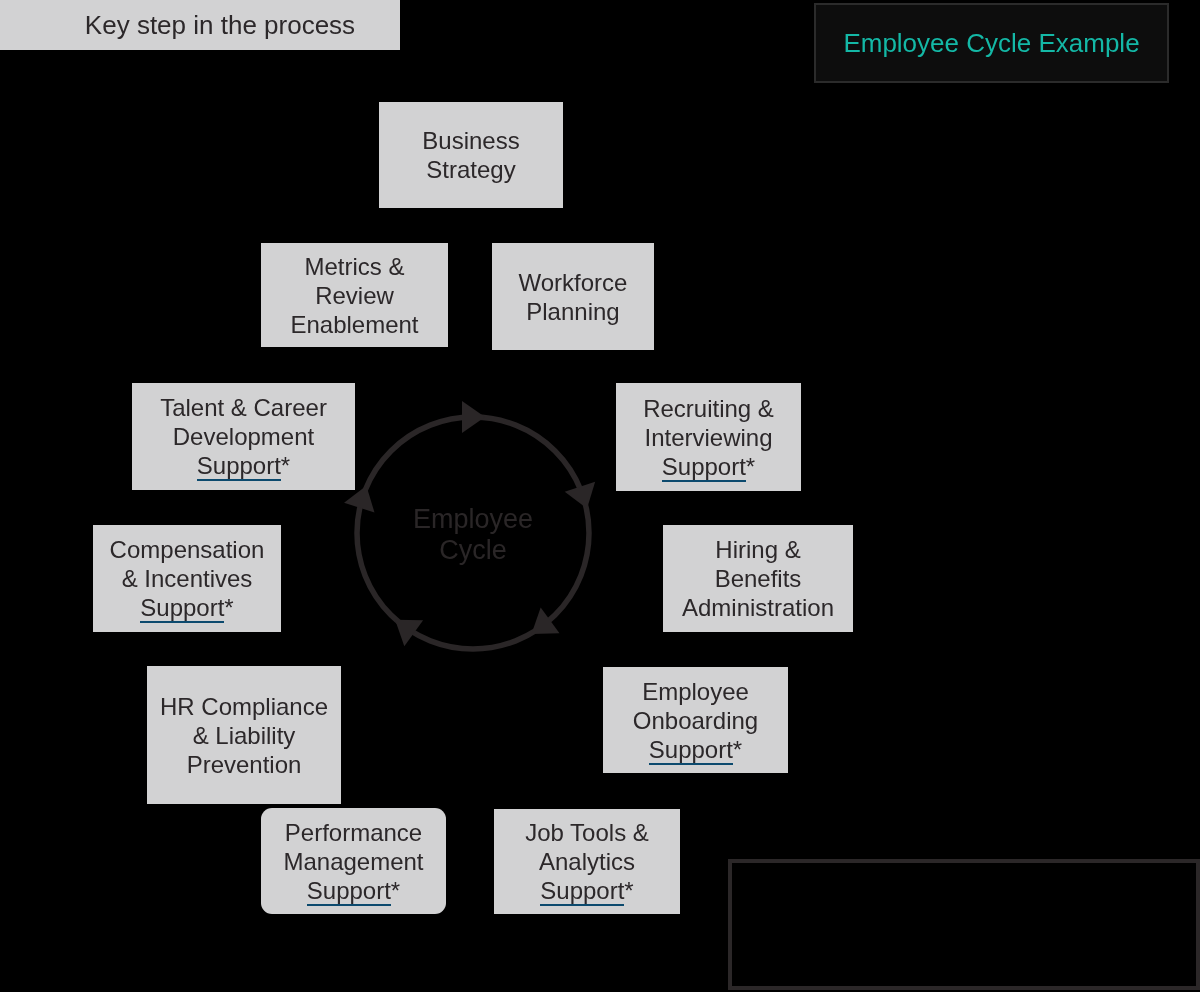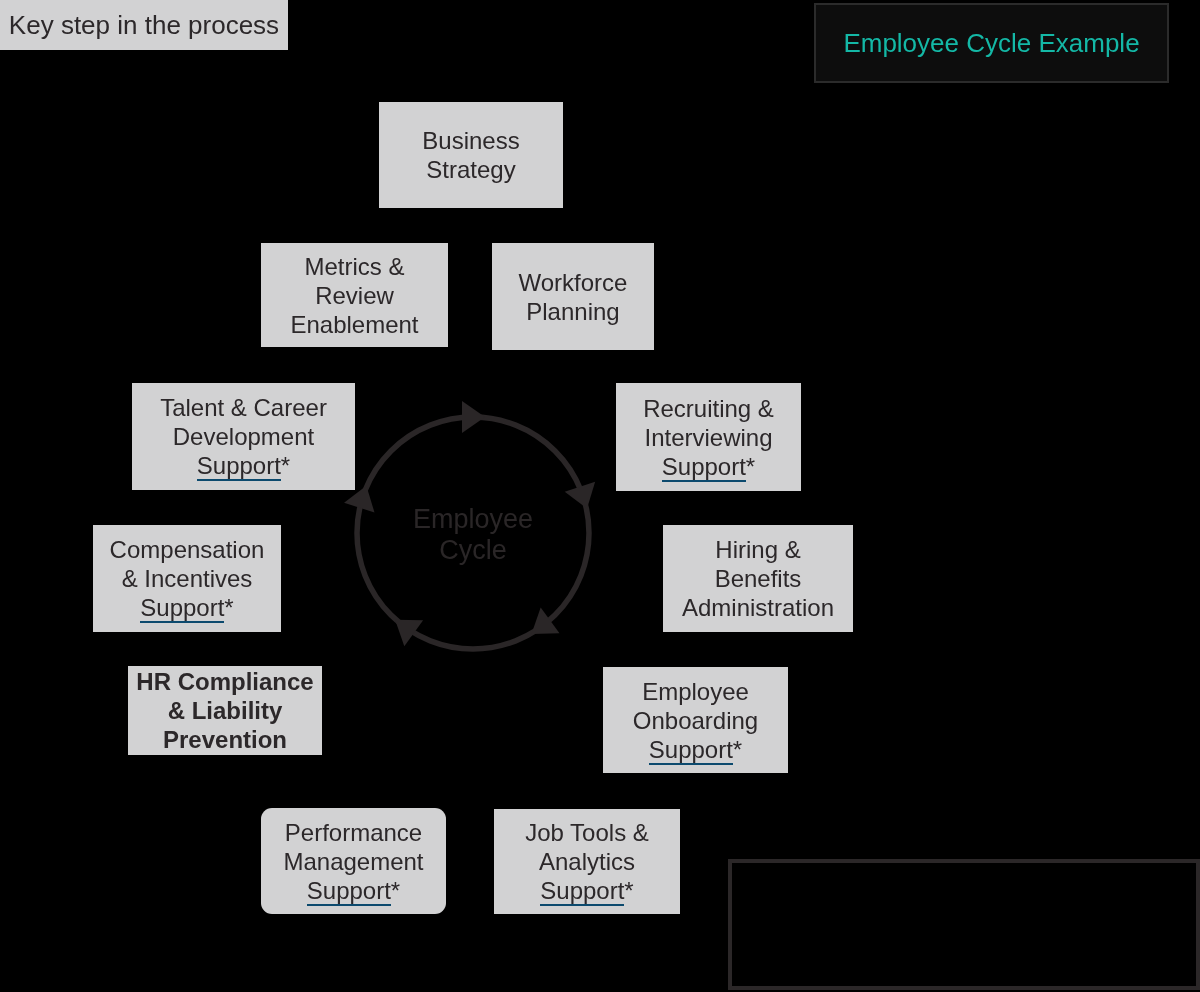--- a/index.html
+++ b/index.html
@@ -8,24 +8,24 @@
     background: #000000;
     font-family: "Liberation Sans", sans-serif;
     position: relative;
     overflow: hidden;
   }
   .canvas { position: absolute; inset: 0; width: 1200px; height: 992px; }
 
   
   .key-step {
     position: absolute; left: 0; top: 0;
-    width: 288px; height: 50px;
+    width: 360px; height: 50px;
     background: #d2d2d3; color: #2c282a;
     font-size: 26px;
-    display: flex; align-items: center; justify-content: center;
+    display: flex; align-items: center; justify-content: center; padding-left: 40px;
   }
 
   
   .title-plate {
     position: absolute; left: 814px; top: 3px;
     width: 355px; height: 80px;
     box-sizing: border-box;
     background: #0d0d0d;
     border: 2px solid #2b2b2b;
     color: #14b8a6; font-size: 26px;
@@ -44,21 +44,21 @@
   .ul { border-bottom: 2px solid #0c4a6e; }
 
   
   .b-business      { left: 379px; top: 102px; width: 184px; height: 106px; }
   .b-metrics       { left: 261px; top: 243px; width: 187px; height: 104px; }
   .b-workforce     { left: 492px; top: 243px; width: 162px; height: 107px; }
   .b-talent        { left: 132px; top: 383px; width: 223px; height: 107px; }
   .b-recruiting    { left: 616px; top: 383px; width: 185px; height: 108px; }
   .b-compensation  { left:  93px; top: 525px; width: 188px; height: 107px; }
   .b-hiring        { left: 663px; top: 525px; width: 190px; height: 107px; }
-  .b-hrcompliance  { left: 128px; top: 666px; width: 194px; height: 89px; font-weight: bold; }
+  .b-hrcompliance  { left: 147px; top: 666px; width: 194px; height: 138px; }
   .b-onboarding    { left: 603px; top: 667px; width: 185px; height: 106px; }
   .b-performance   { left: 261px; top: 808px; width: 185px; height: 106px; border-radius: 11px; }
   .b-jobtools      { left: 494px; top: 809px; width: 186px; height: 105px; }
 
   
   .cycle-svg { position: absolute; left: 323px; top: 383px; width: 300px; height: 300px; }
   .cycle-label {
     position: absolute; left: 323px; top: 504px; width: 300px;
     text-align: center; color: #2a2627;
     font-size: 27px; line-height: 31px;

